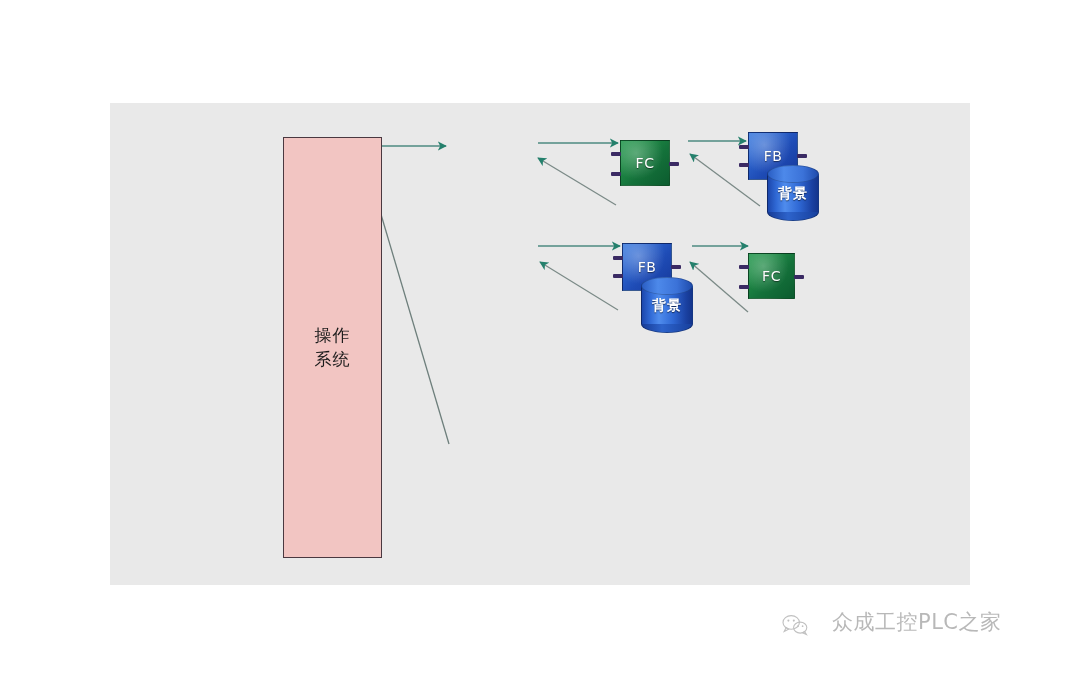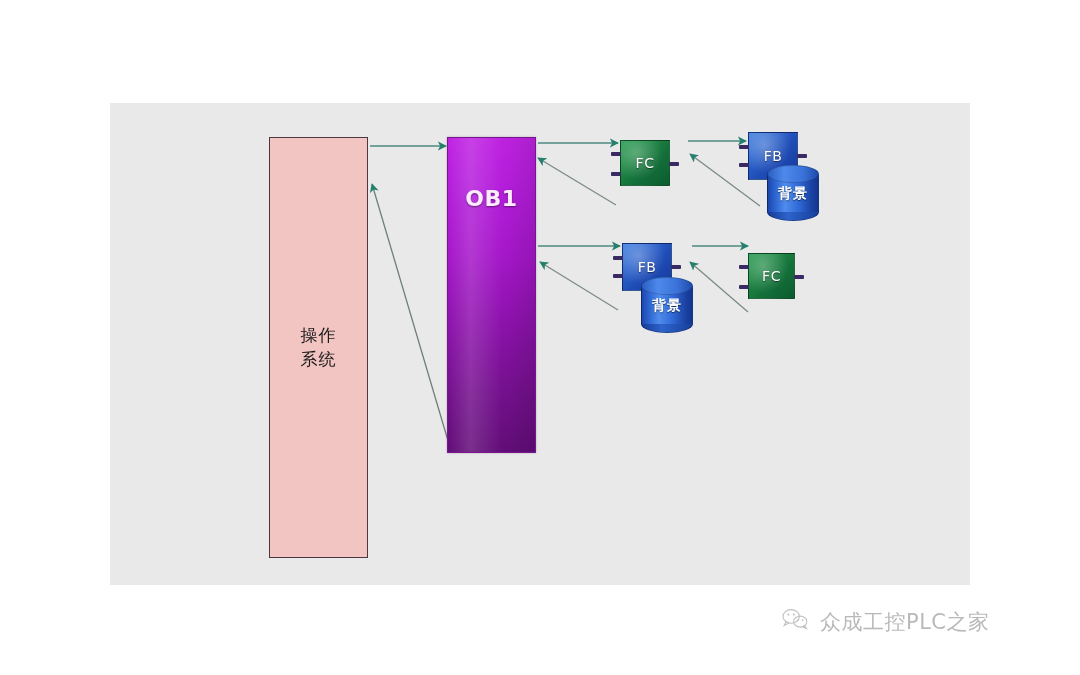--- a/index.html
+++ b/index.html
@@ -39,21 +39,21 @@
     position: absolute;
     left: 0; top: 0;
     width: 1080px;
     height: 675px;
     pointer-events: none;
   }
 
   
   .os-block {
     position: absolute;
-    left: 269px;
+    left: 283px;
     top: 137px;
     width: 99px;
     height: 421px;
     background: #f2c5c2;
     border: 1px solid #4a3840;
     box-sizing: border-box;
     display: flex;
     align-items: center;
     justify-content: center;
   }
@@ -203,22 +203,22 @@
     z-index: 3;
     font-family: "DejaVu Sans", "Liberation Sans", sans-serif;
   }
 
   
   .watermark {
     position: absolute;
     left: 782px;
     top: 608px;
     display: flex;
-    align-items: flex-start;
-    gap: 12px;
+    align-items: flex-end;
+    gap: 24px;
     opacity: 0.62;
   }
   .wm-text {
     font-size: 21px;
     color: #8e8e8e;
     letter-spacing: 0.5px;
     white-space: nowrap;
     font-family: "DejaVu Sans", "Liberation Sans", sans-serif;
   }
   .wm-icon { width: 26px; height: 22px; display: block; }
@@ -258,23 +258,20 @@
     <line x1="748" y1="312" x2="690" y2="262" stroke="#7b8a87" stroke-width="1.3" marker-end="url(#ah)"></line>
   </svg>
 
   <div class="os-block">
     <div class="os-label">
       <div>操作</div>
       <div>系统</div>
     </div>
   </div>
 
-  <div class="ob1-block">
-    <div class="ob1-label">OB1</div>
-  </div>
 
   <div class="fblock green" style="left:620px; top:140px; width:50px; height:46px;">
     <span class="pin left" style="top:11px;"></span>
     <span class="pin left" style="top:31px;"></span>
     <span class="pin right" style="top:21px;"></span>
     <span class="fb-text">FC</span>
   </div>
 
   <div class="fblock blue" style="left:748px; top:132px; width:50px; height:48px;">
     <span class="pin left" style="top:12px;"></span>

